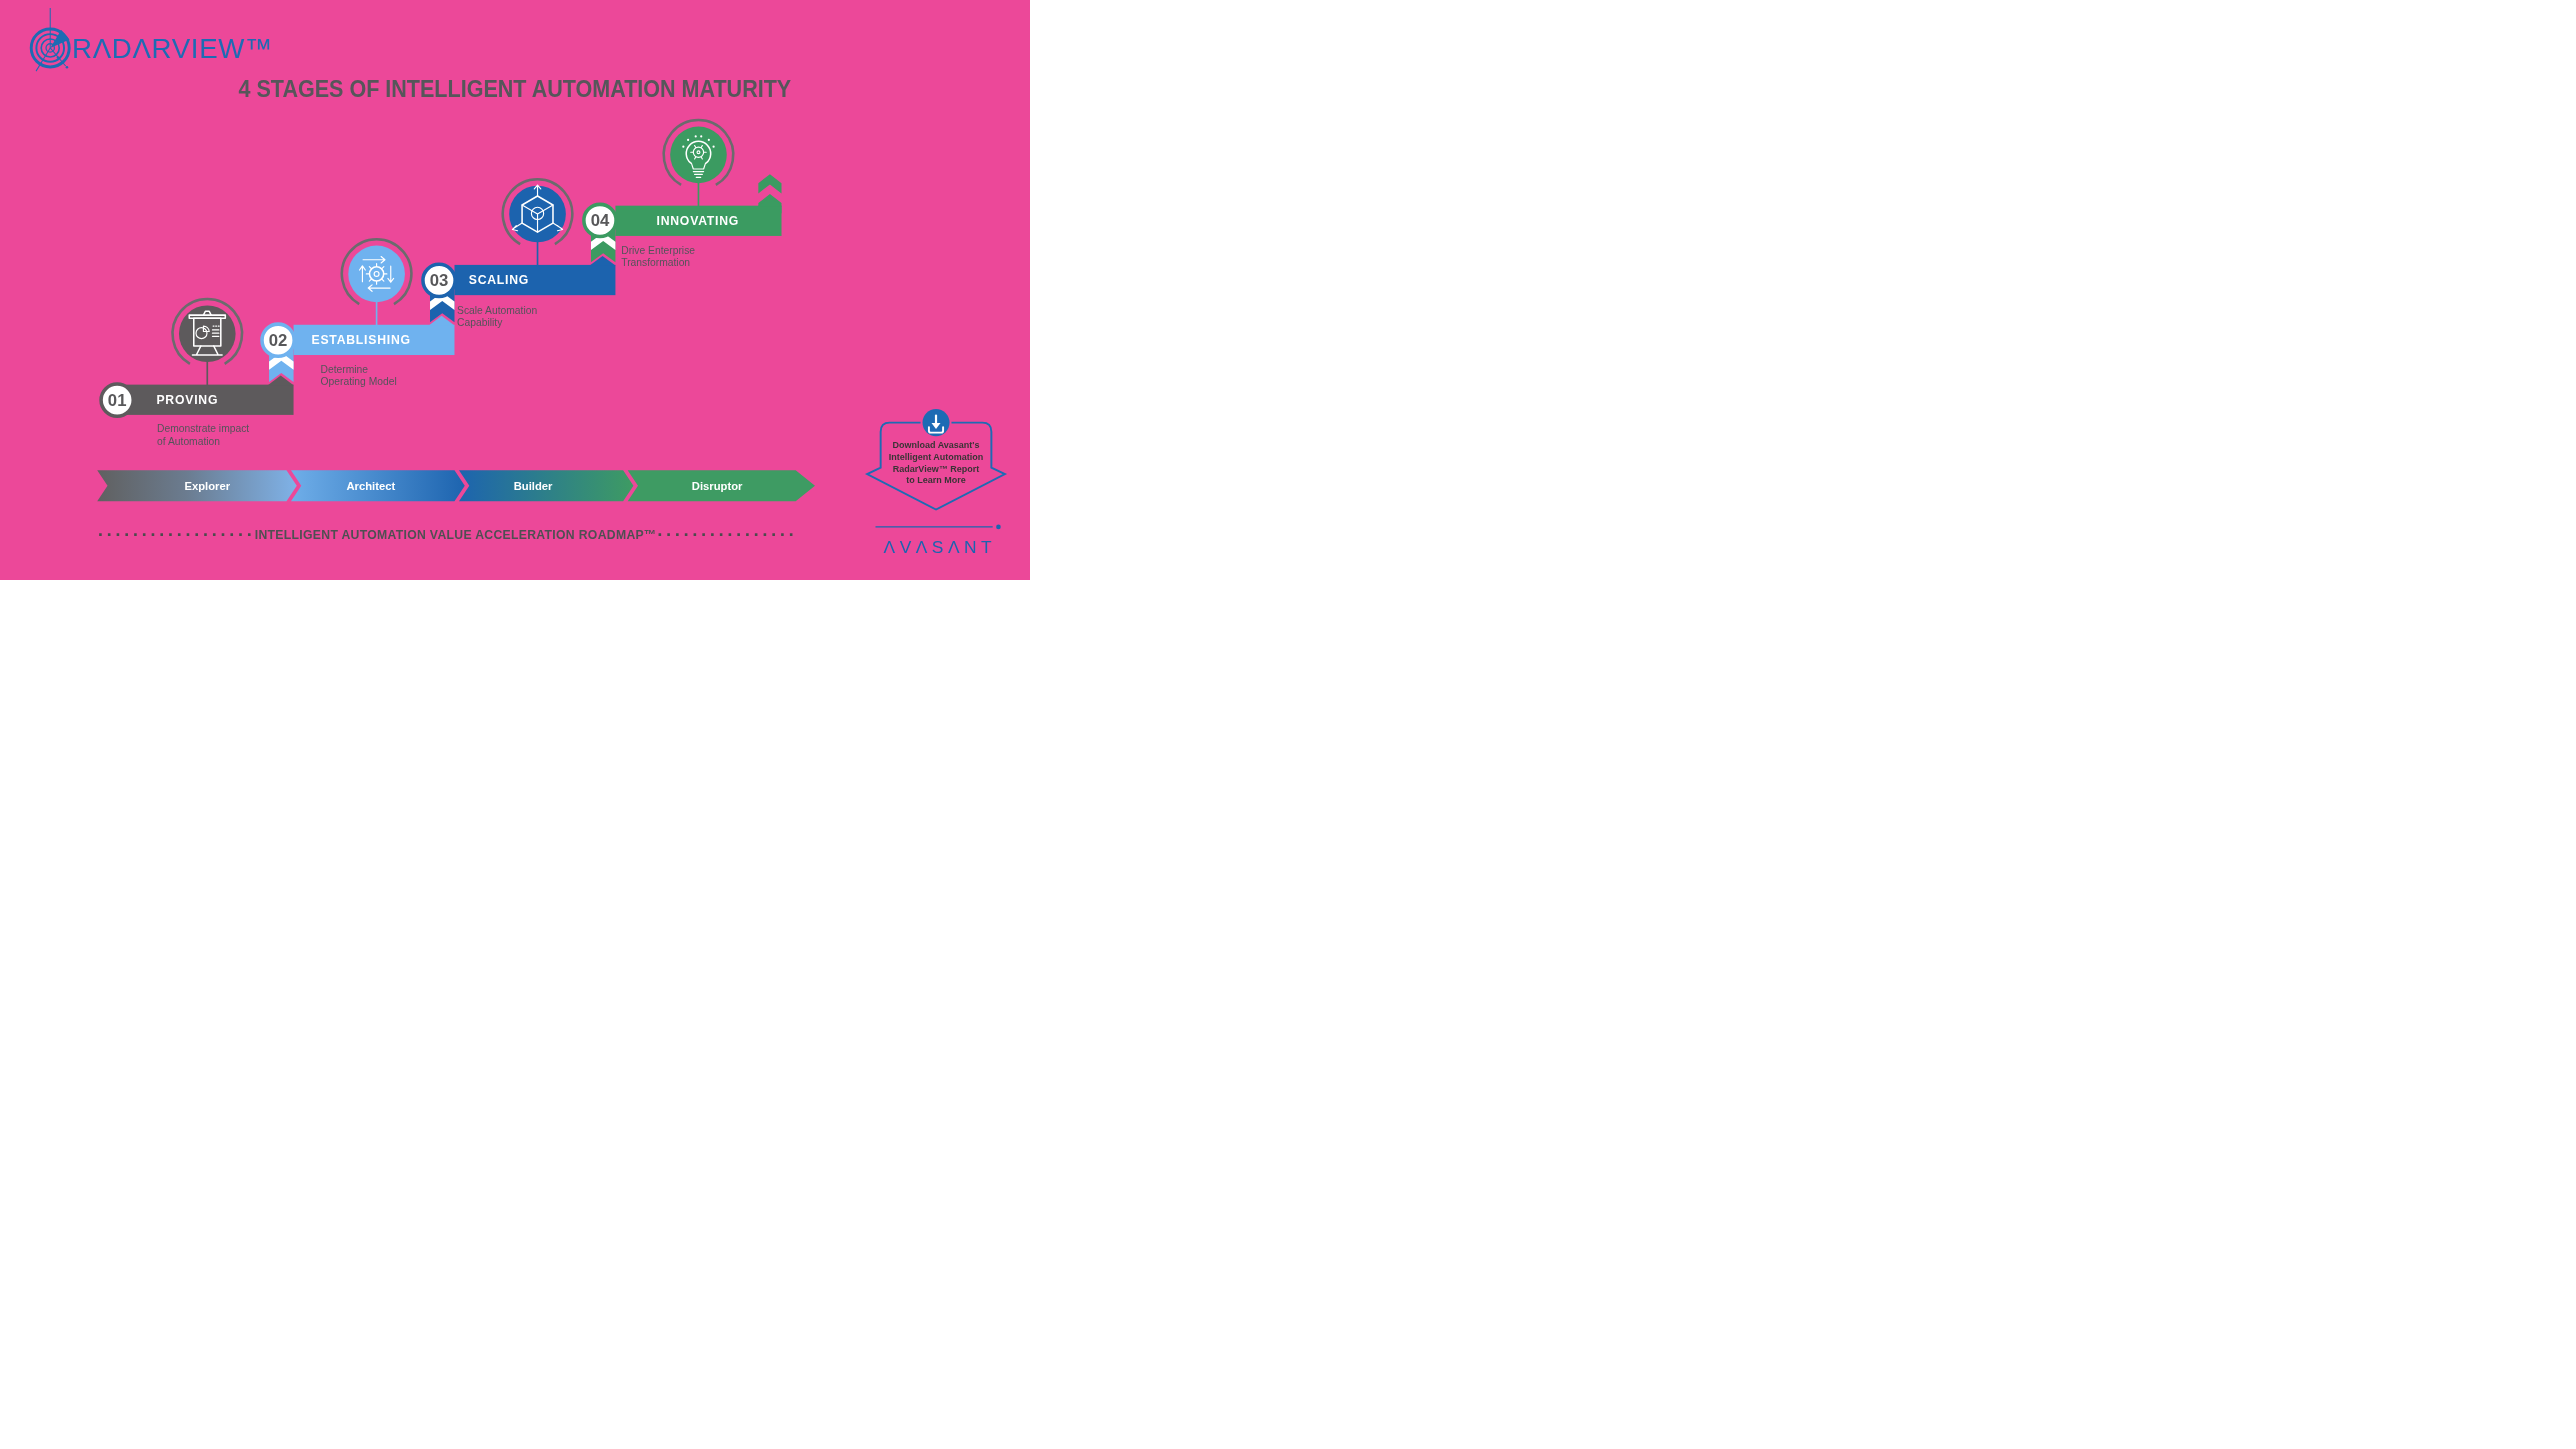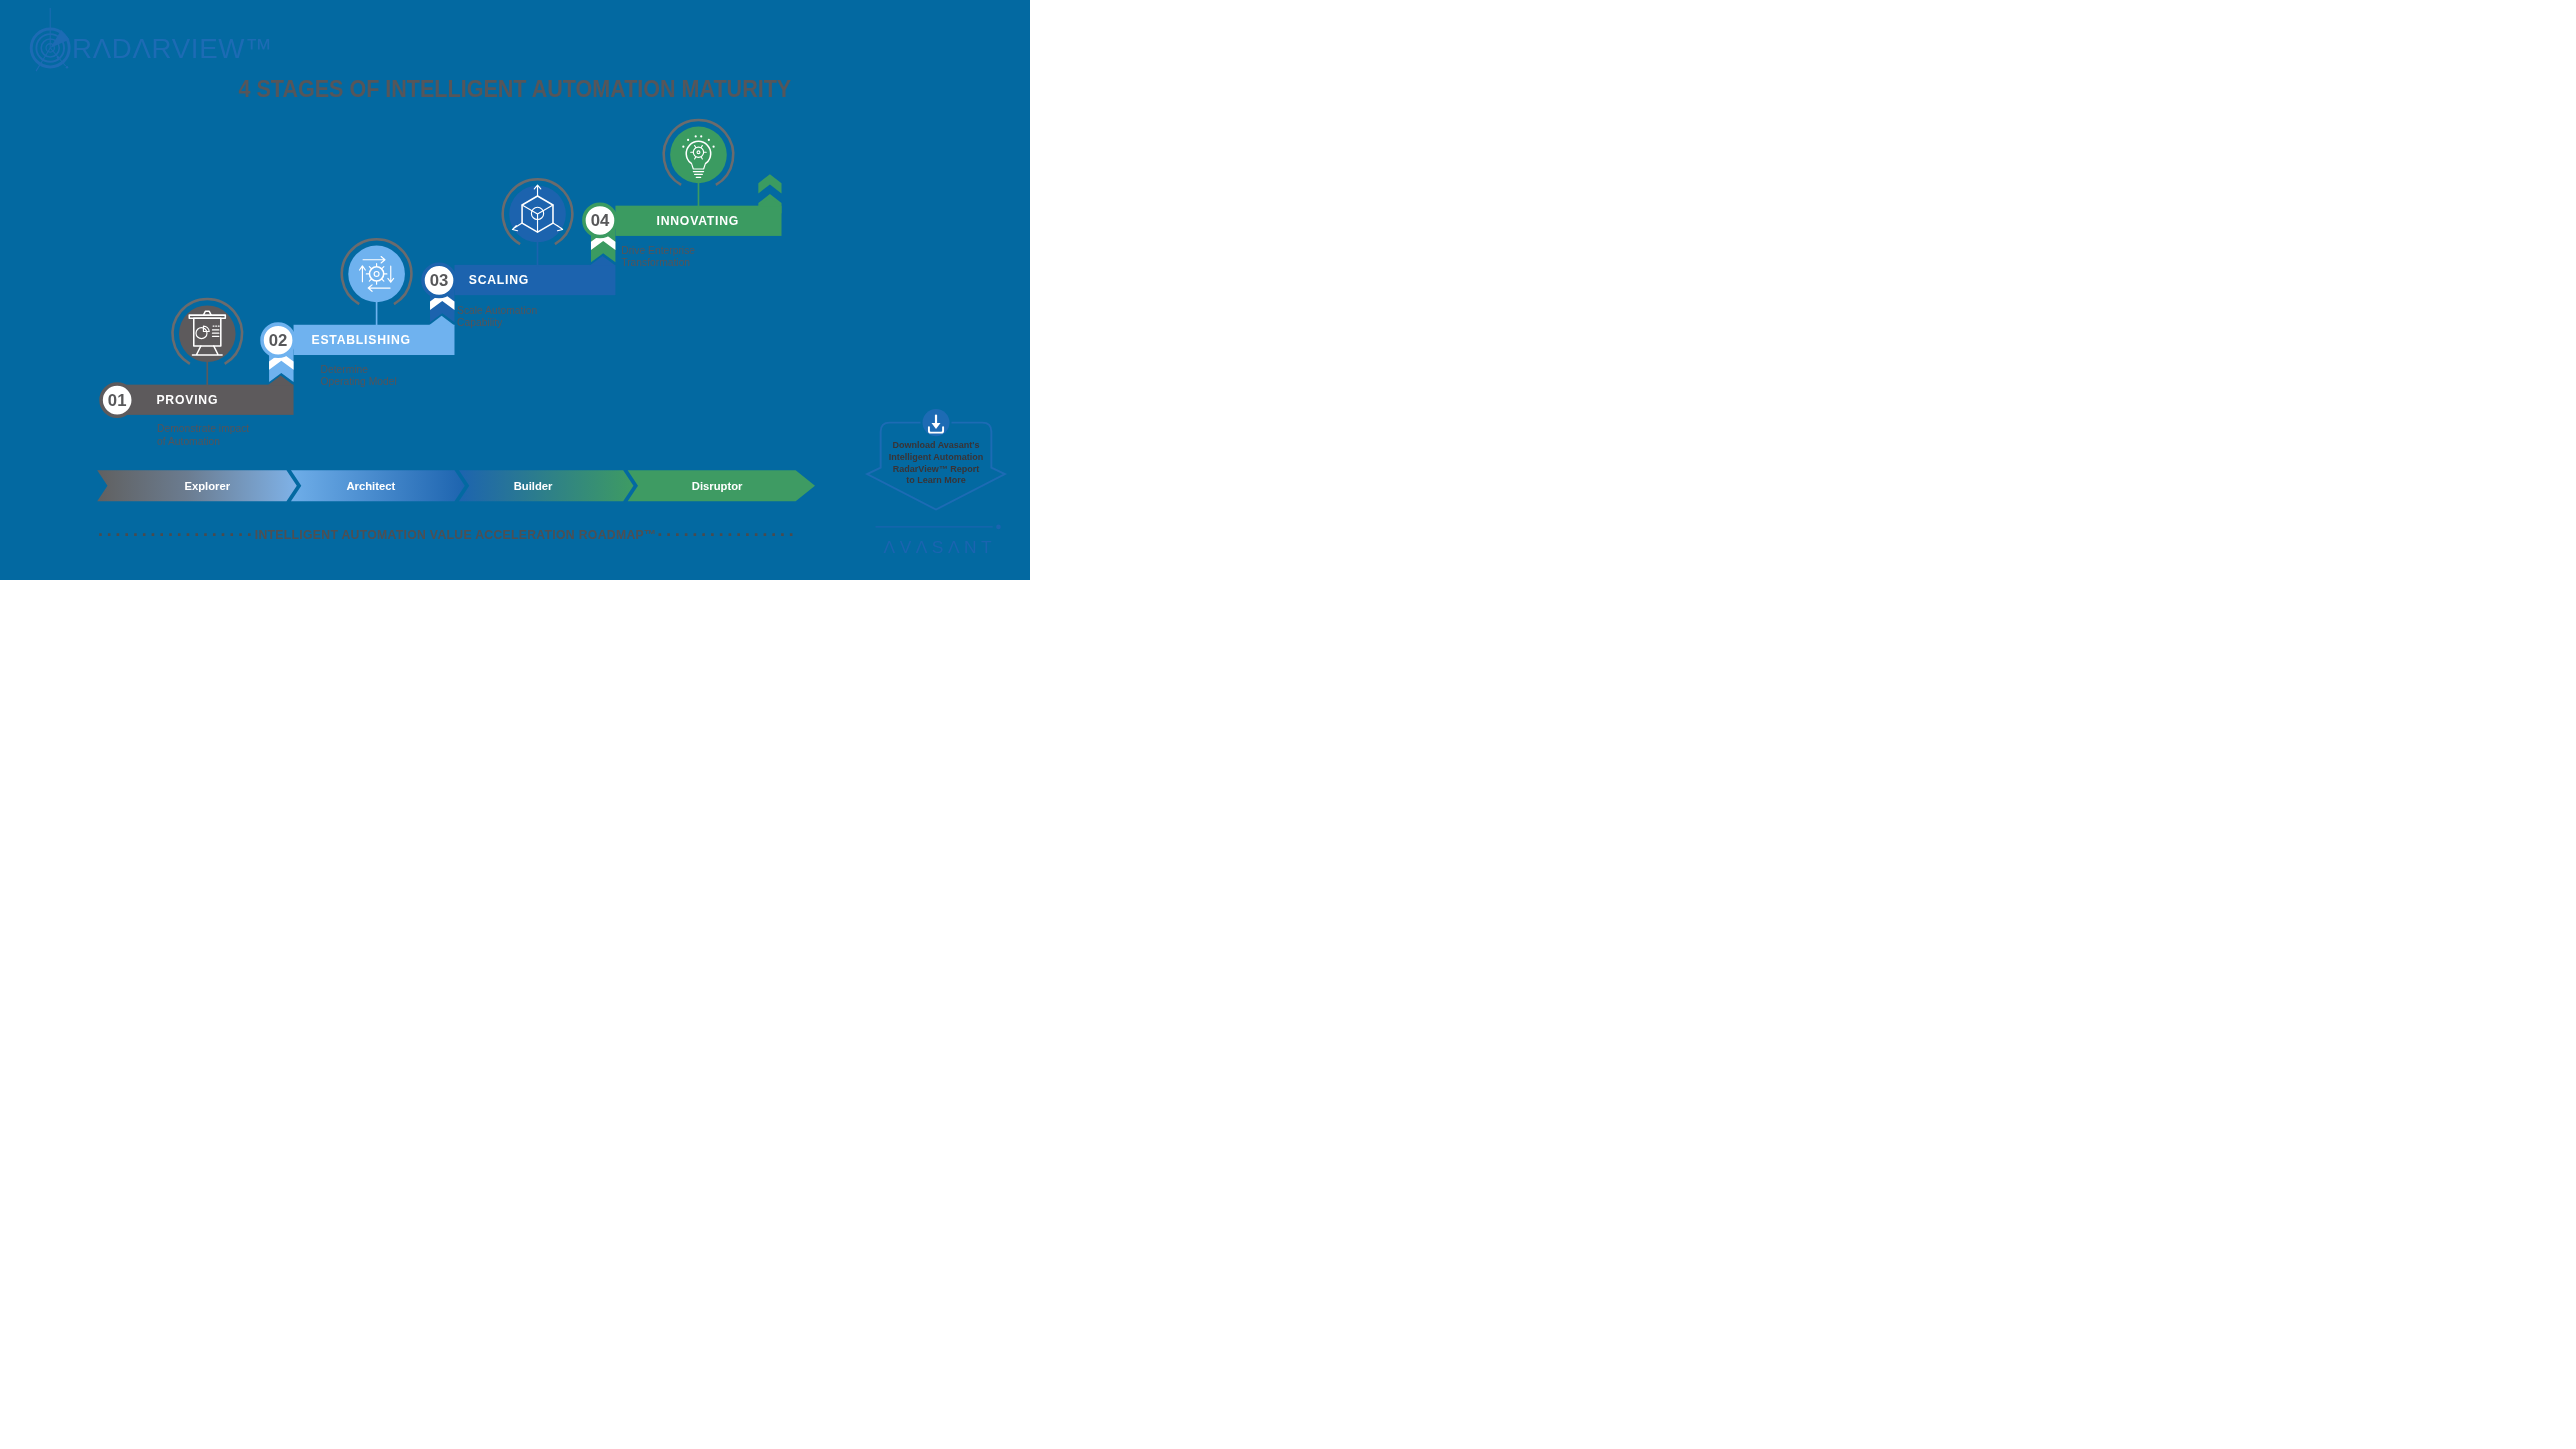--- a/index.html
+++ b/index.html
@@ -1,16 +1,16 @@
 <!DOCTYPE html>
 <html style="font-size:10.3px"><head>
 <meta charset="utf-8">
 <style>
   html,body{margin:0;padding:0;background:#ffffff;}
-  .canvas{width:1030px;height:580px;position:relative;background:#0369a1;overflow:hidden;
+  .canvas{width:1030px;height:580px;position:relative;background:#ec4899;overflow:hidden;
           font-family:"Liberation Sans", sans-serif;}
   svg{display:block;}
   svg text{font-family:"Liberation Sans", sans-serif;}
   .iconline{stroke:#ffffff;stroke-width:2.4;fill:none;stroke-linecap:round;stroke-linejoin:round;}
   .iconline-thin{stroke:#ffffff;stroke-width:1.8;fill:none;stroke-linecap:round;stroke-linejoin:round;}
 </style>
 </head>
 <body>
 
 <div class="canvas">

